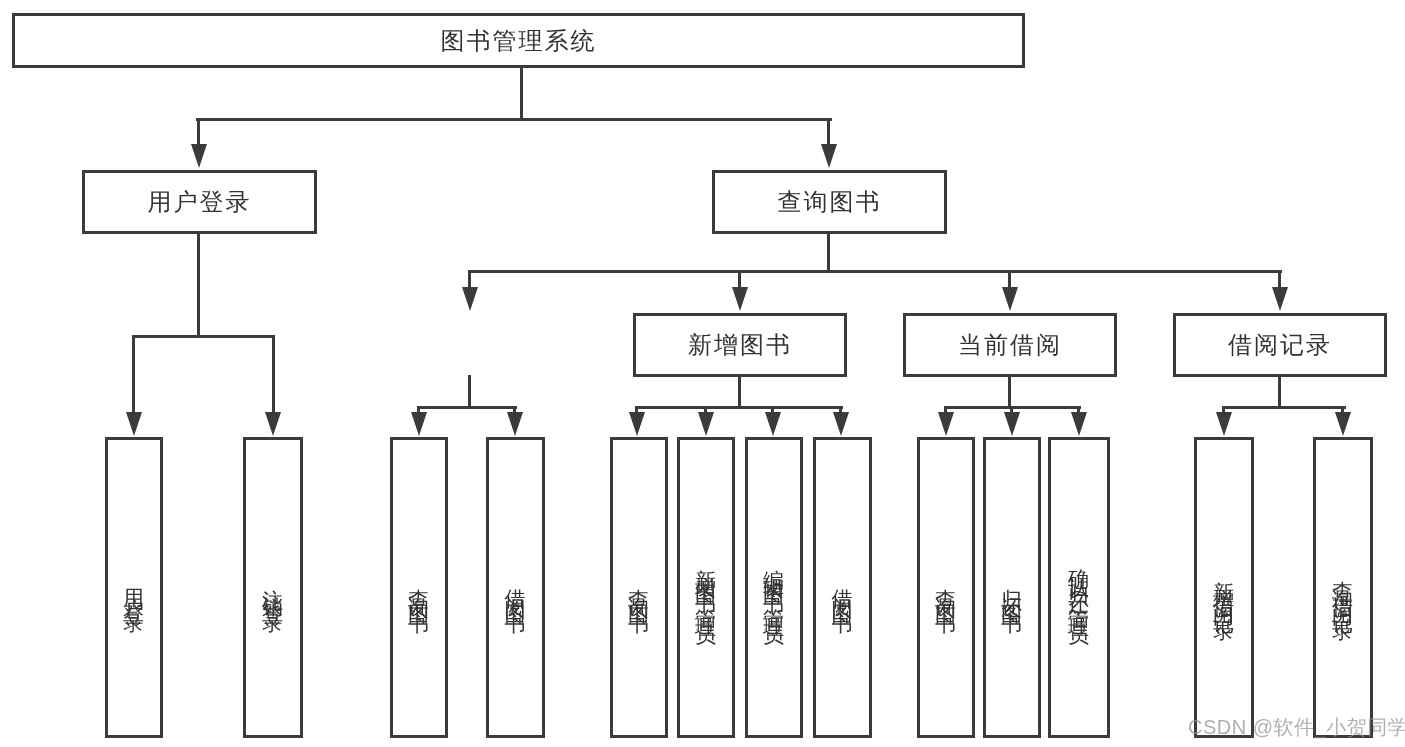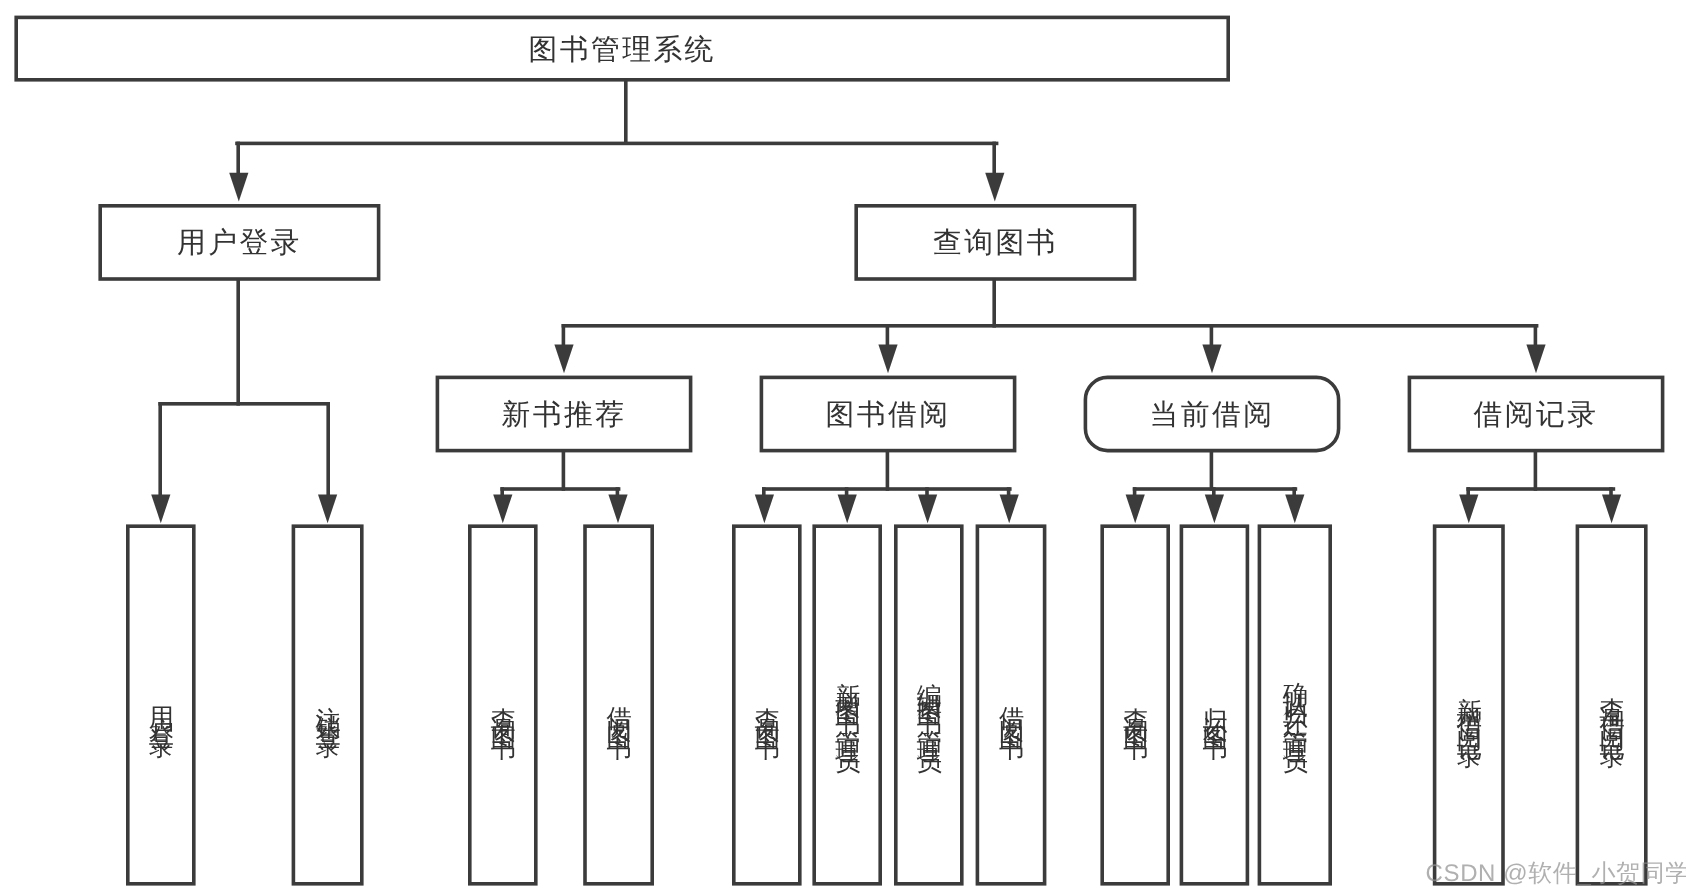--- a/index.html
+++ b/index.html
@@ -64,27 +64,24 @@
   <div class="h" style="left:468px;top:270px;width:814px;"></div>
   <div class="v" style="left:468px;top:270px;height:22px;"></div>
   <div class="v" style="left:738px;top:270px;height:22px;"></div>
   <div class="v" style="left:1008px;top:270px;height:22px;"></div>
   <div class="v" style="left:1278px;top:270px;height:22px;"></div>
   <div class="ah" style="left:462px;top:287px;"></div>
   <div class="ah" style="left:732px;top:287px;"></div>
   <div class="ah" style="left:1002px;top:287px;"></div>
   <div class="ah" style="left:1272px;top:287px;"></div>
 
-  <div class="box" style="left:363px;top:313px;width:214px;height:64px;">
-    <span class="hlabel">新书推荐</span>
+  <div class="box" style="left:633px;top:313px;width:214px;height:64px;">
+    <span class="hlabel">新增图书</span>
   </div>
-  <div class="box" style="left:633px;top:313px;width:214px;height:64px;">
-    <span class="hlabel">图书借阅</span>
-  </div>
-  <div class="box" style="left:903px;top:313px;width:214px;height:64px;border-radius:20px;">
+  <div class="box" style="left:903px;top:313px;width:214px;height:64px;">
     <span class="hlabel">当前借阅</span>
   </div>
   <div class="box" style="left:1173px;top:313px;width:214px;height:64px;">
     <span class="hlabel">借阅记录</span>
   </div>
 
   <div class="v" style="left:468px;top:375px;height:34px;"></div>
   <div class="h" style="left:417px;top:406px;width:100px;"></div>
   <div class="v" style="left:417px;top:406px;height:9px;"></div>
   <div class="v" style="left:513px;top:406px;height:9px;"></div>

